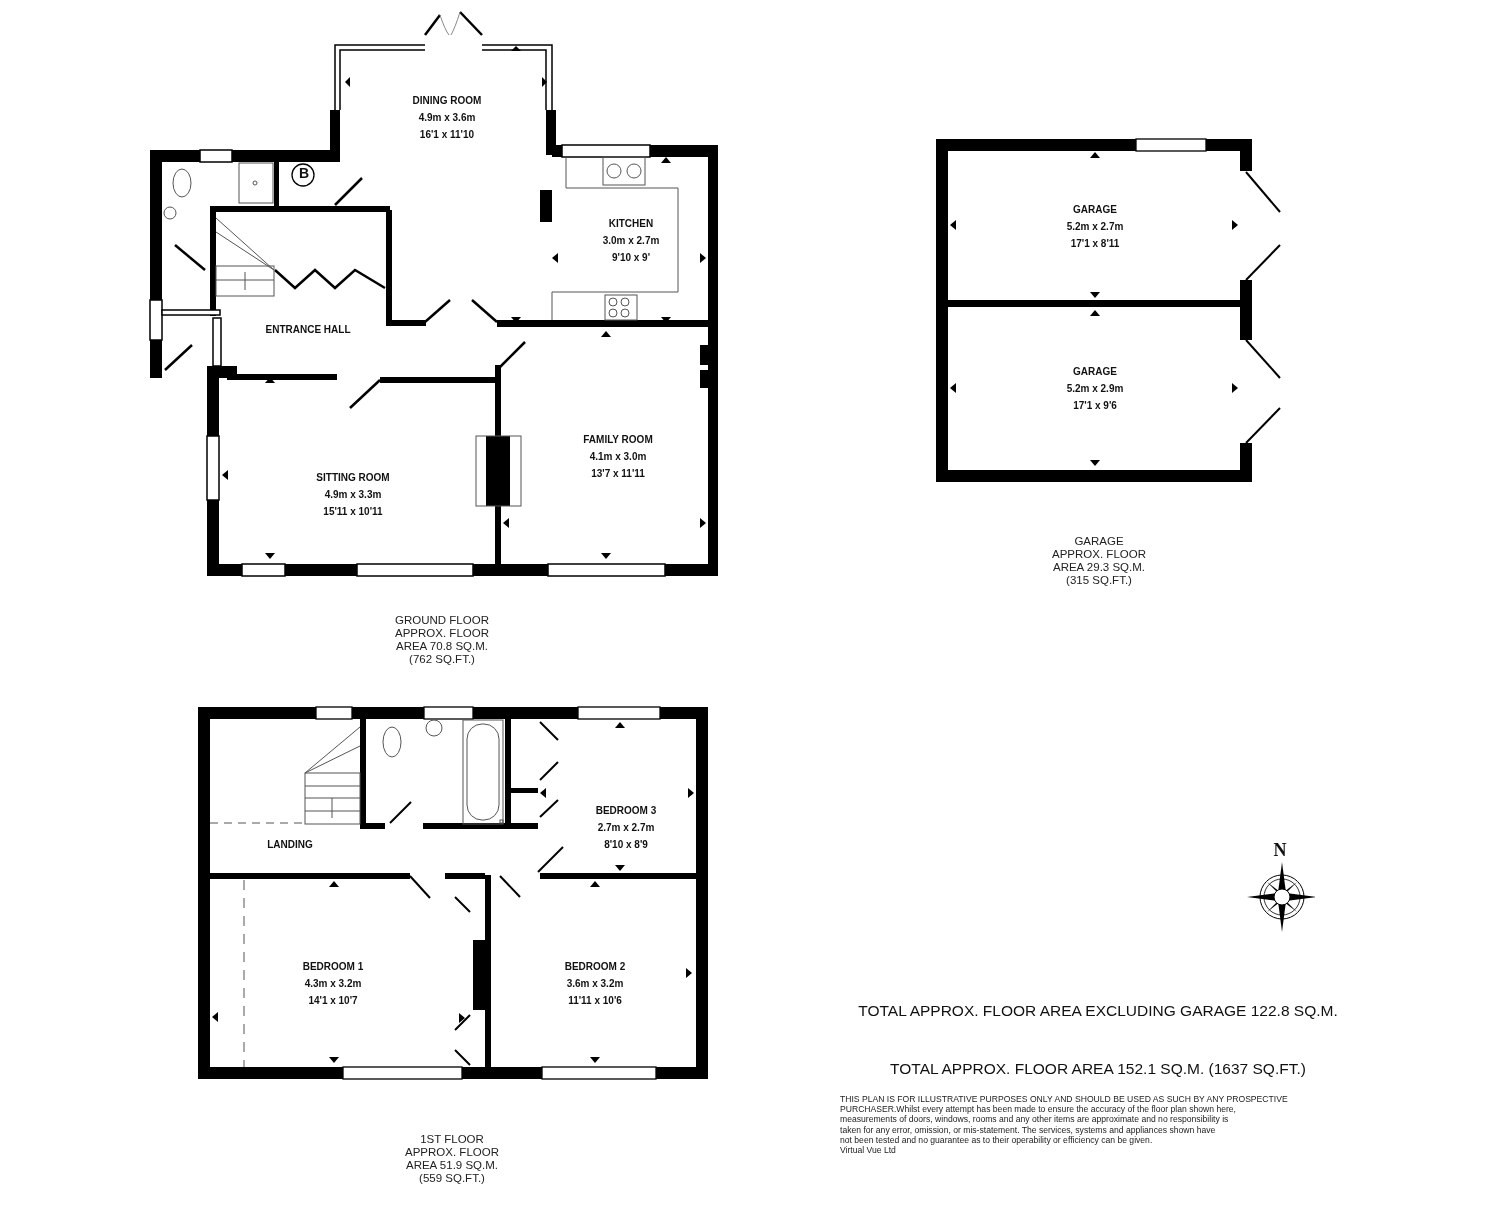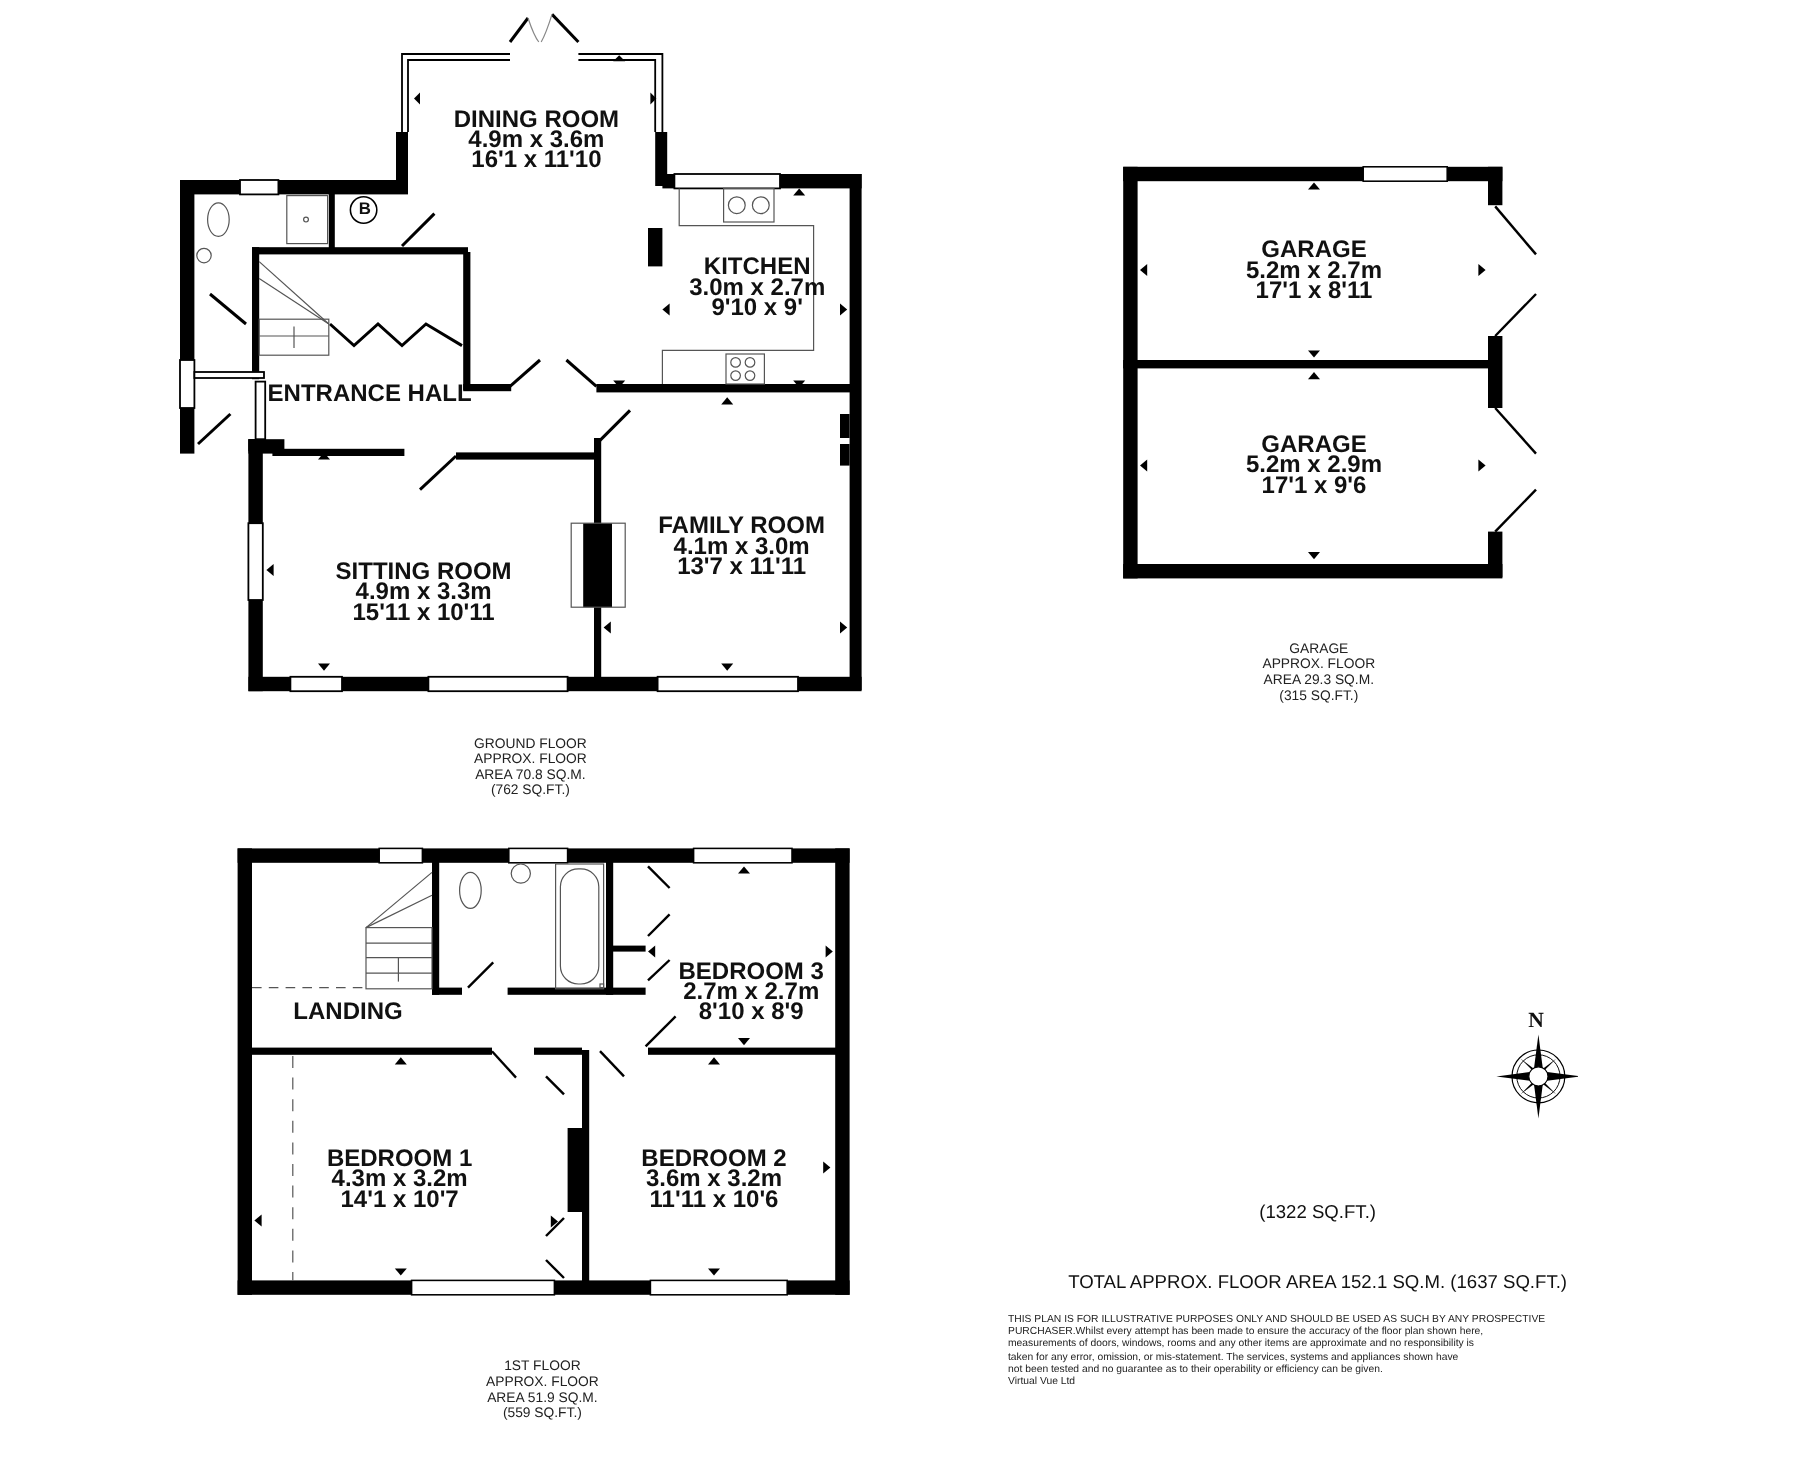--- a/index.html
+++ b/index.html
@@ -1,18 +1,18 @@
 <!DOCTYPE html>
 <html><head>
 <meta charset="utf-8">
 <style>
   html, body { margin:0; padding:0; background:#ffffff; }
   body { width:1500px; height:1219px; position:relative; overflow:hidden; font-family:"Liberation Sans", sans-serif; color:#111; }
   svg.plan { position:absolute; left:0; top:0; width:1500px; height:1219px; }
-  .room-label { position:absolute; text-align:center; font-size:20px; line-height:17px; font-weight:bold; color:#111; transform:translate(-50%,-50%); white-space:nowrap; }
+  .room-label { position:absolute; text-align:center; font-size:10px; line-height:17px; font-weight:bold; color:#111; transform:translate(-50%,-50%); white-space:nowrap; }
   .room-label .n { display:block; }
   .room-label .m, .room-label .i { display:block; font-weight:bold; }
   .floor-caption { position:absolute; text-align:center; font-size:11.5px; line-height:13px; color:#222; transform:translateX(-50%); white-space:nowrap; }
   .floor-caption span { display:block; }
   .totals { position:absolute; left:843px; width:510px; text-align:center; font-size:15.5px; color:#111; }
   .totals span { display:block; line-height:21px; }
   .disclaimer { position:absolute; left:840px; top:1094px; width:520px; text-align:left; font-size:8.6px; line-height:10.2px; color:#222; }
   .disclaimer span { display:block; white-space:nowrap; }
   .compass { position:absolute; left:1245px; top:840px; width:70px; height:96px; }
 </style>
@@ -342,21 +342,21 @@
     <polygon points="72,57 41,53 37,57 41,61" fill="#000"></polygon>
     <polygon points="22,42 35,55 37,57 39,55" fill="#000"></polygon>
     <polygon points="52,72 39,59 37,57 35,59" fill="#000"></polygon>
     <polygon points="52,42 39,55 37,57 35,55" fill="#000"></polygon>
     <polygon points="22,72 35,59 37,57 39,59" fill="#000"></polygon>
     <circle cx="37" cy="57" r="8" fill="#fff" stroke="#000" stroke-width="1"></circle>
   </svg>
 </div>
 
 <div class="totals" style="top:1000px;">
-  <span>(1322 SQ.FT.)</span>
+  <span>TOTAL APPROX. FLOOR AREA EXCLUDING GARAGE 122.8 SQ.M.</span>
 </div>
 <div class="totals" style="top:1058px;">
   <span>TOTAL APPROX. FLOOR AREA 152.1 SQ.M. (1637 SQ.FT.)</span>
 </div>
 
 <div class="disclaimer">
   <span>THIS PLAN IS FOR ILLUSTRATIVE PURPOSES ONLY AND SHOULD BE USED AS SUCH BY ANY PROSPECTIVE</span>
   <span>PURCHASER.Whilst every attempt has been made to ensure the accuracy of the floor plan shown here,</span>
   <span>measurements of doors, windows, rooms and any other items are approximate and no responsibility is</span>
   <span>taken for any error, omission, or mis-statement.  The services, systems and appliances shown have</span>

